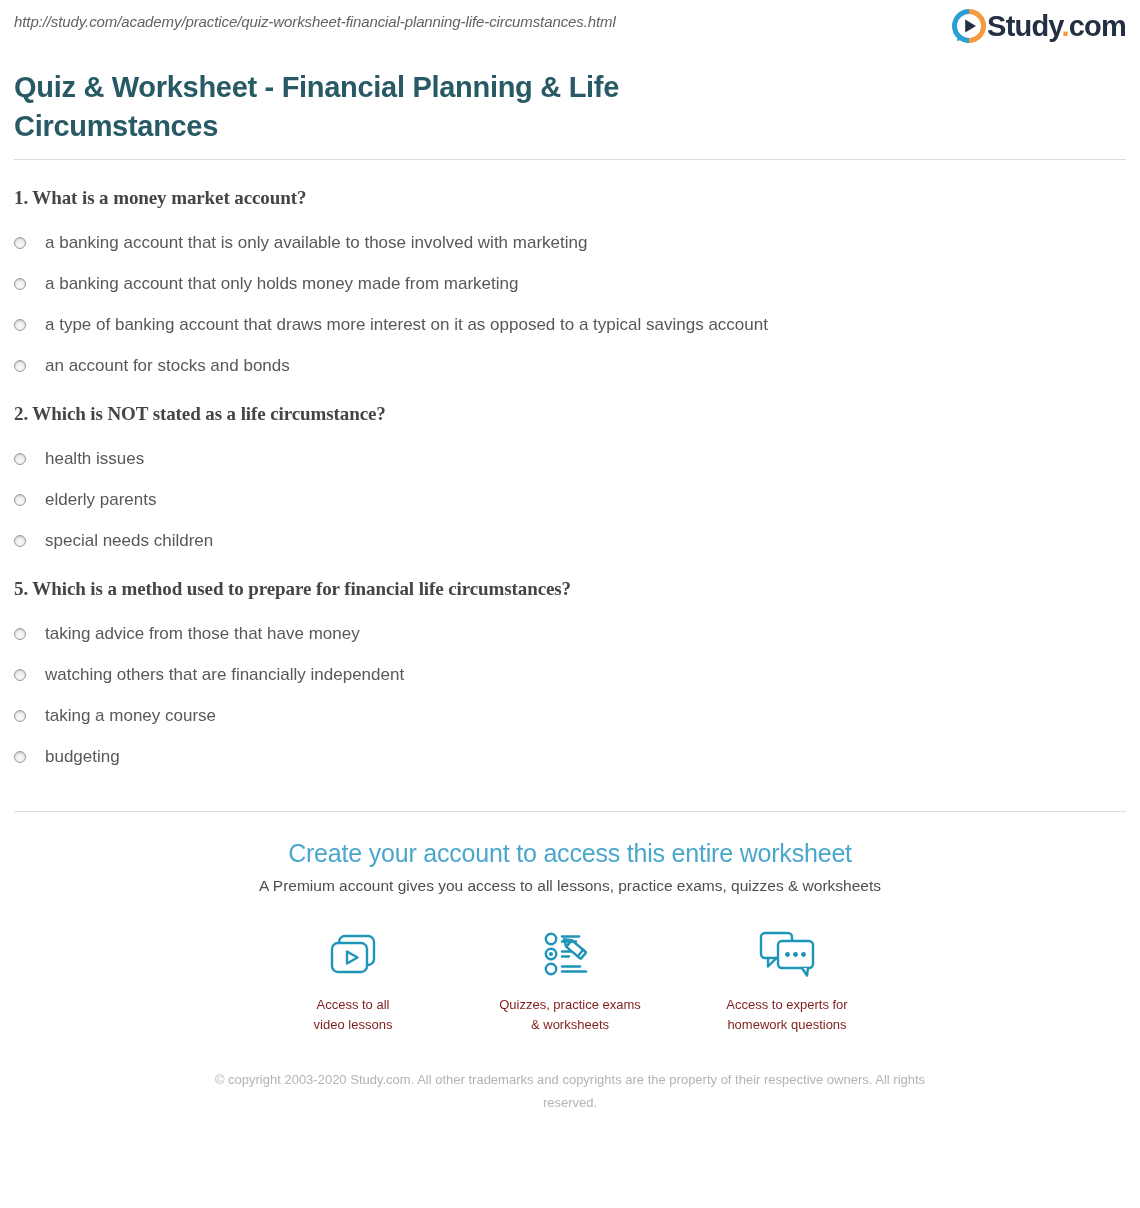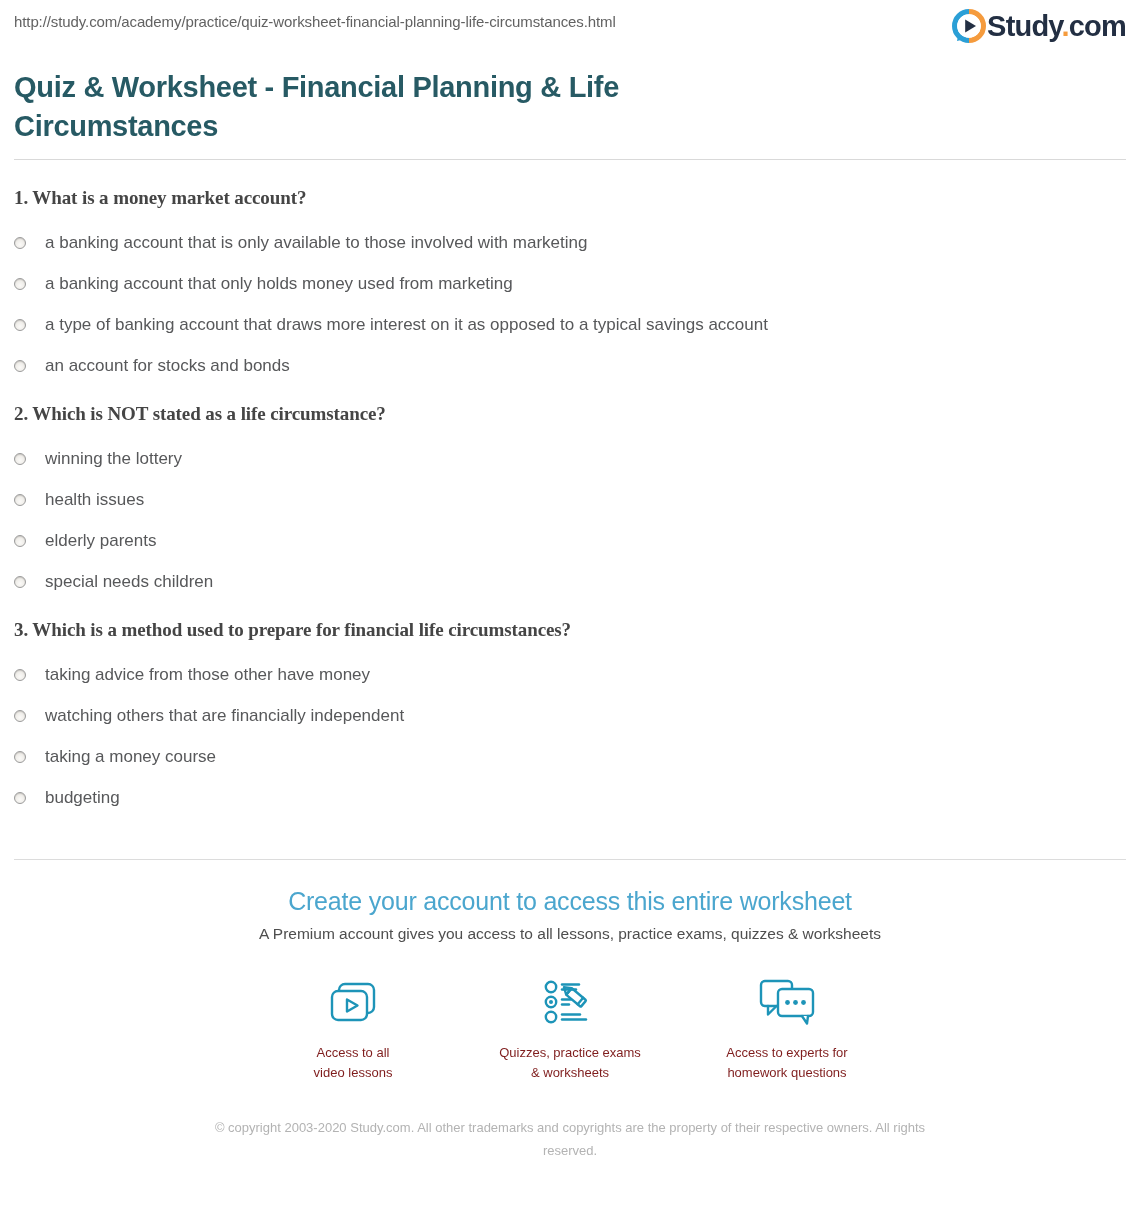--- a/index.html
+++ b/index.html
@@ -19,20 +19,21 @@
     justify-content: space-between;
     align-items: flex-start;
     padding-top: 7px;
     min-height: 52px;
   }
   .page-url {
     font-size: 15px;
     color: #626262;
     margin-top: 6px;
     letter-spacing: -0.1px;
+    font-style: italic;
   }
   .brand {
     display: flex;
     align-items: center;
     gap: 1px;
     margin-top: 2px;
     cursor: pointer;
   }
   .brand-text {
     font-size: 29px;
@@ -83,21 +84,21 @@
     border: 1px solid #9b9b9b;
     border-radius: 50%;
     background: radial-gradient(circle at 50% 65%, #fbfaf8 0%, #efede9 55%, #dcd9d3 100%);
     box-shadow: inset 0 1px 1px rgba(0,0,0,0.12);
   }
   .questions { padding-bottom: 8px; }
 
   
   .signup {
     border-top: 1px solid #dcdcdc;
-    margin-top: 22px;
+    margin-top: 15px;
     text-align: center;
   }
   .signup-heading {
     margin: 27px 0 0;
     font-size: 25px;
     font-weight: 400;
     color: #4ba6ce;
     letter-spacing: -0.2px;
   }
   .signup-subheading {
@@ -167,57 +168,53 @@
   <div class="questions">
 
     <div class="question">
       <h2 class="question-label">1. What is a money market account?</h2>
       <div class="option">
         <span class="radio"></span>
         <span>a banking account that is only available to those involved with marketing</span>
       </div>
       <div class="option">
         <span class="radio"></span>
-        <span>a banking account that only holds money used from marketing</span>
+        <span>a banking account that only holds money made from marketing</span>
       </div>
       <div class="option">
         <span class="radio"></span>
         <span>a type of banking account that draws more interest on it as opposed to a typical savings account</span>
       </div>
       <div class="option">
         <span class="radio"></span>
         <span>an account for stocks and bonds</span>
       </div>
     </div>
 
     <div class="question">
       <h2 class="question-label">2. Which is NOT stated as a life circumstance?</h2>
       <div class="option">
         <span class="radio"></span>
-        <span>winning the lottery</span>
-      </div>
-      <div class="option">
-        <span class="radio"></span>
         <span>health issues</span>
       </div>
       <div class="option">
         <span class="radio"></span>
         <span>elderly parents</span>
       </div>
       <div class="option">
         <span class="radio"></span>
         <span>special needs children</span>
       </div>
     </div>
 
     <div class="question">
-      <h2 class="question-label">3. Which is a method used to prepare for financial life circumstances?</h2>
-      <div class="option">
-        <span class="radio"></span>
-        <span>taking advice from those other have money</span>
+      <h2 class="question-label">5. Which is a method used to prepare for financial life circumstances?</h2>
+      <div class="option">
+        <span class="radio"></span>
+        <span>taking advice from those that have money</span>
       </div>
       <div class="option">
         <span class="radio"></span>
         <span>watching others that are financially independent</span>
       </div>
       <div class="option">
         <span class="radio"></span>
         <span>taking a money course</span>
       </div>
       <div class="option">

